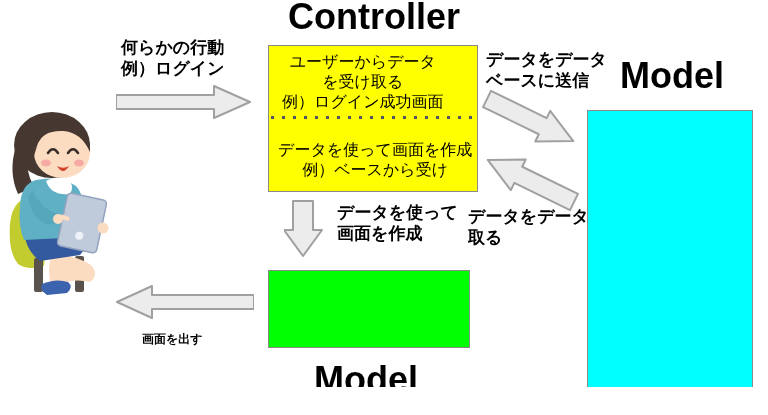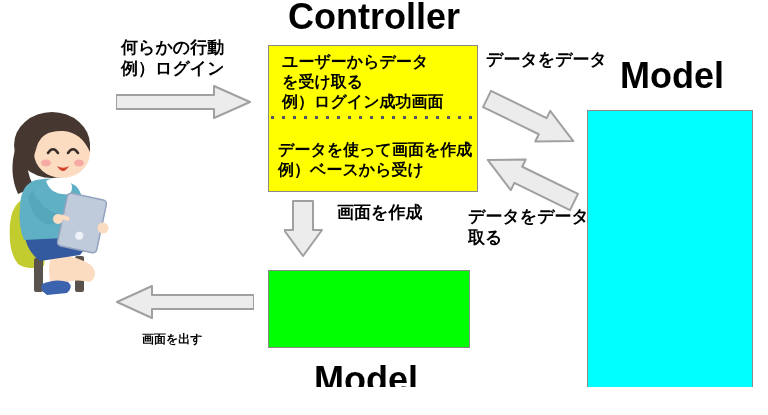--- a/index.html
+++ b/index.html
@@ -5,21 +5,21 @@
   html,body{margin:0;padding:0;background:#fff;}
   .canvas{position:relative;width:768px;height:387px;background:#ffffff;overflow:hidden;
           font-family:"Liberation Sans","DejaVu Sans",sans-serif;color:#000;}
   .title{position:absolute;font-size:36px;font-weight:bold;text-align:center;line-height:40px;white-space:nowrap;}
   .label{position:absolute;font-size:17px;font-weight:bold;line-height:21px;white-space:nowrap;}
   .label.big{font-size:12px;}
   .box{position:absolute;box-sizing:border-box;border:1px solid #8a8a8a;}
   .box.controller{left:268px;top:45px;width:210px;height:147px;background:#ffff00;}
   .box.view{left:268px;top:270px;width:202px;height:78px;background:#00ff00;}
   .box.model{left:587px;top:110px;width:166px;height:283px;background:#00ffff;}
-  .boxtext{position:absolute;font-size:16px;font-weight:bold;line-height:20px;white-space:nowrap;}
+  .boxtext{position:absolute;font-size:16px;font-weight:normal;line-height:20px;white-space:nowrap;text-align:center;}
   .boxtext.receive{left:13px;top:6px;}
   .boxtext.render{left:9px;top:94px;}
   .divider{position:absolute;left:2px;right:2px;top:70px;height:3px;
            background:repeating-linear-gradient(90deg,#54545e 0 3px,transparent 3px 11px);}
   .arrow{position:absolute;}
   .arrow polygon{fill:#ececec;stroke:#a0a0a0;stroke-width:2;stroke-linejoin:round;}
   .person{position:absolute;left:2px;top:108px;width:126px;height:195px;}
   .t-controller{left:238px;top:-3px;width:272px;}
   .t-model{left:591px;top:56px;width:162px;}
   .t-view{left:276px;top:360px;width:180px;}
@@ -55,34 +55,36 @@
   <div class="label" style="left:121px;top:37px;">
     <div>何らかの行動</div>
     <div>例）ログイン</div>
   </div>
 
   <svg class="arrow" style="left:480px;top:86px;" width="110" height="62" viewBox="0 0 110 62">
     <polygon points="0,-9 62,-9 62,-17 96,0 62,17 62,9 0,9" transform="translate(7,13) rotate(26)"></polygon>
   </svg>
   <div class="label" style="left:486px;top:49px;">
     <div>データをデータ</div>
+    <div>ベースに送信</div>
   </div>
 
   <svg class="arrow" style="left:470px;top:150px;" width="110" height="62" viewBox="0 0 110 62">
     <polygon points="0,-9 62,-9 62,-17 96,0 62,17 62,9 0,9" transform="translate(104,52) rotate(206)"></polygon>
   </svg>
   <div class="label" style="left:468px;top:206px;">
     <div>データをデータ</div>
     <div>取る</div>
   </div>
 
   <svg class="arrow" style="left:284px;top:200px;" width="42" height="58" viewBox="0 0 42 58">
     <polygon points="9,1 29,1 29,30 38,30 19,56 0,30 9,30"></polygon>
   </svg>
   <div class="label" style="left:337px;top:202px;">
+    <div>データを使って</div>
     <div>画面を作成</div>
   </div>
 
   <svg class="arrow" style="left:112px;top:283px;" width="142" height="38" viewBox="0 0 142 38">
     <polygon points="142,12 40,12 40,3 5,19 40,35 40,26 142,26"></polygon>
   </svg>
   <div class="label big" style="left:142px;top:329px;">画面を出す</div>
 
   <svg class="person" viewBox="0 0 126 195">
     <g>

